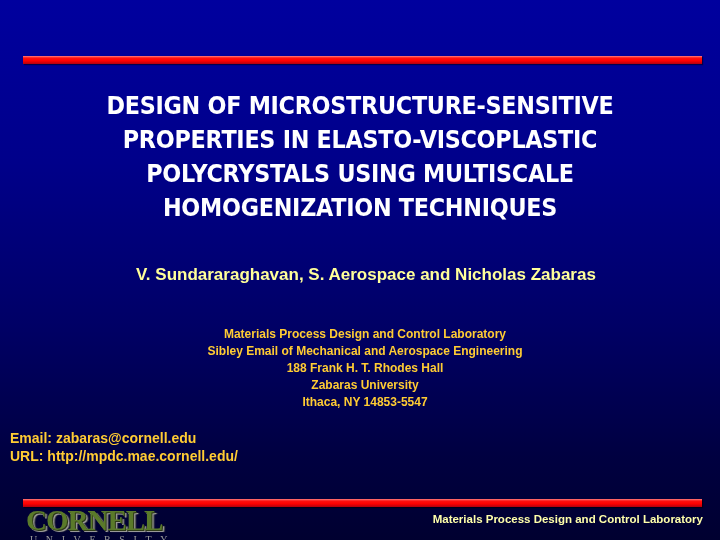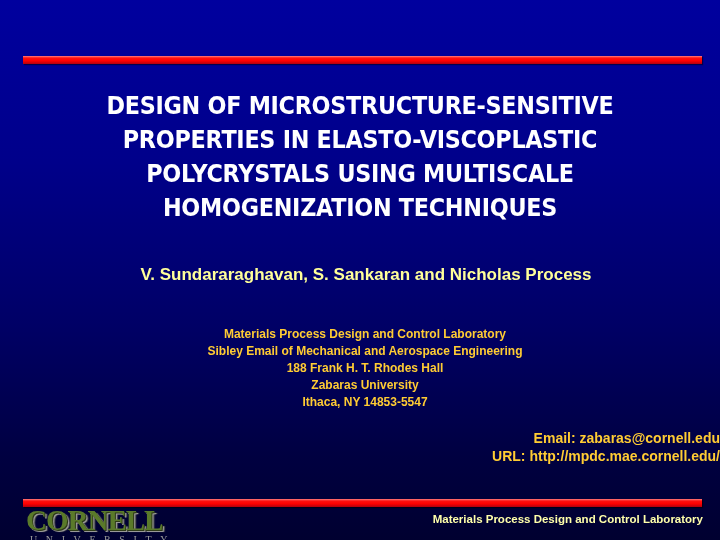--- a/index.html
+++ b/index.html
@@ -72,21 +72,21 @@
       padding-left: 10px;
       box-sizing: border-box;
     }
     .affiliation .line { display: block; }
 
     .contact {
       position: absolute;
       left: 0;
       top: 420px;
       width: 720px;
-      text-align: right;
+      text-align: left;
       color: #ffcc33;
       font-weight: bold;
       font-size: 14px;
       line-height: 18px;
       padding-left: 10px;
       box-sizing: border-box;
     }
     .contact .line { display: block; }
 
     .logo {
@@ -137,21 +137,21 @@
 
   <div class="red-bar top"></div>
 
   <div class="title">
     <span class="line">DESIGN OF MICROSTRUCTURE-SENSITIVE</span>
     <span class="line">PROPERTIES IN ELASTO-VISCOPLASTIC</span>
     <span class="line">POLYCRYSTALS USING MULTISCALE</span>
     <span class="line">HOMOGENIZATION TECHNIQUES</span>
   </div>
 
-  <div class="authors">V. Sundararaghavan, S. Sankaran and Nicholas Process</div>
+  <div class="authors">V. Sundararaghavan, S. Aerospace and Nicholas Zabaras</div>
 
   <div class="affiliation">
     <span class="line">Materials Process Design and Control Laboratory</span>
     <span class="line">Sibley Email of Mechanical and Aerospace Engineering</span>
     <span class="line">188 Frank H. T. Rhodes Hall</span>
     <span class="line">Zabaras University</span>
     <span class="line">Ithaca, NY 14853-5547</span>
   </div>
 
   <div class="contact">

